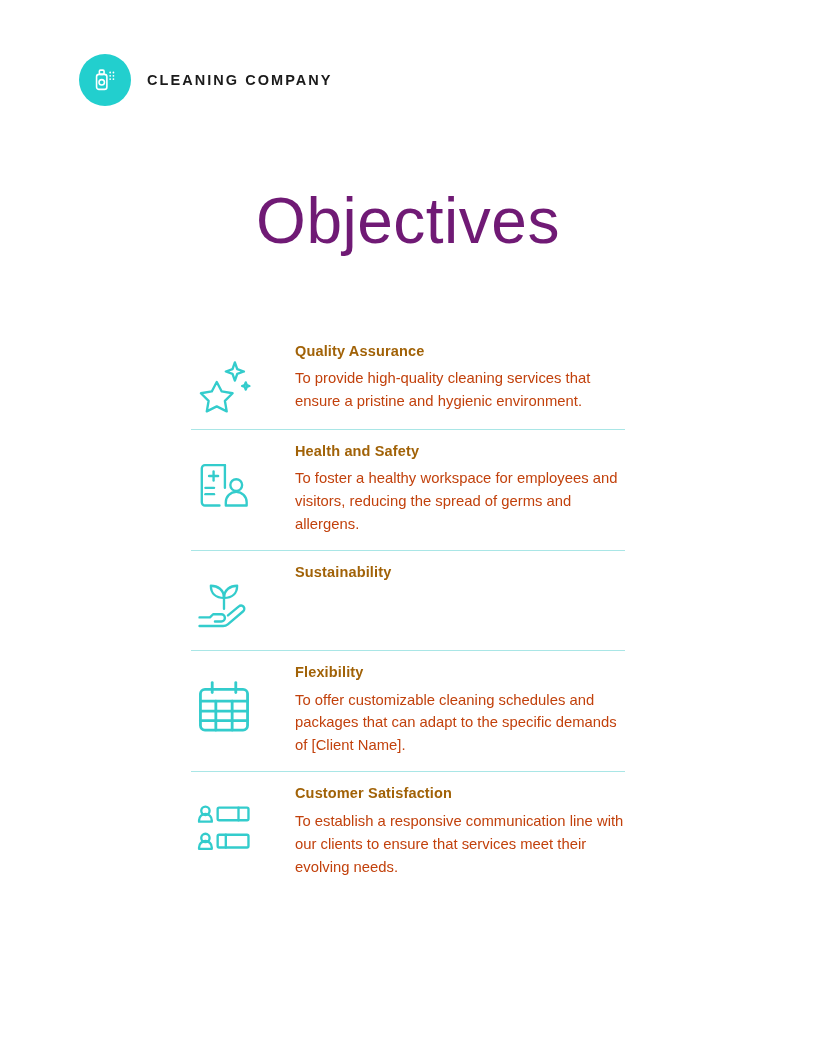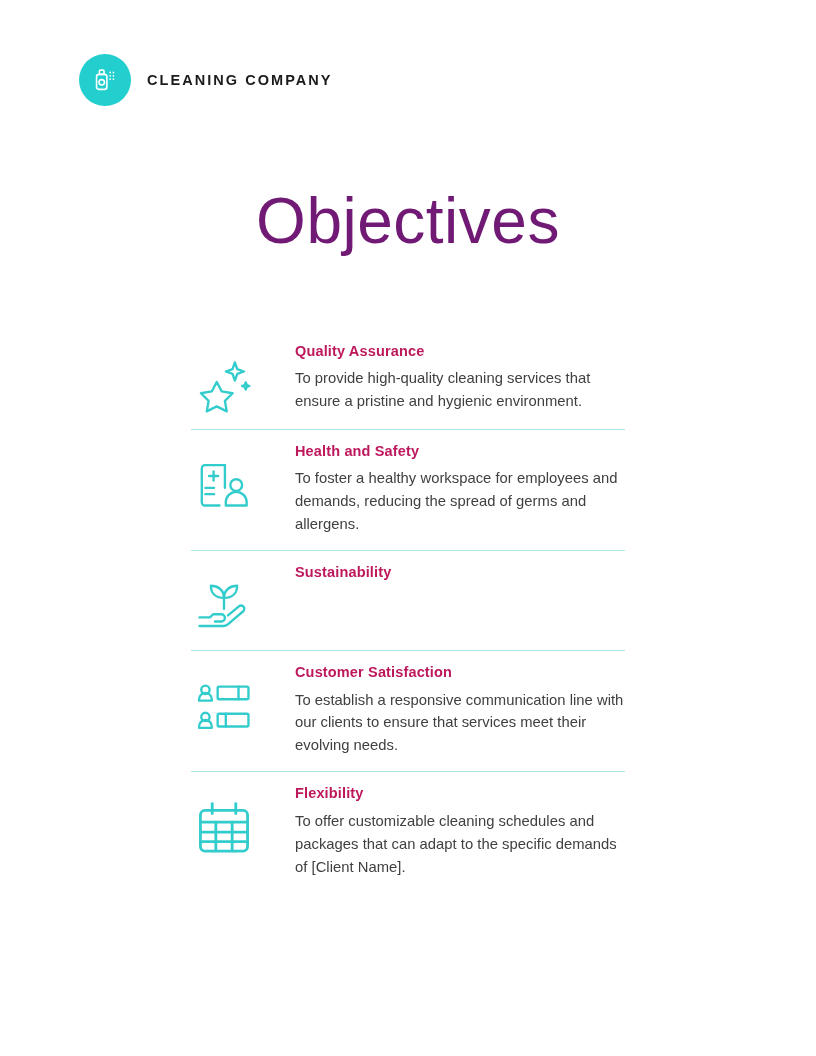--- a/index.html
+++ b/index.html
@@ -95,28 +95,28 @@
   .obj-icon svg { display: block; }
 
   .obj-body {
     flex: 1 1 auto;
     padding-left: 38px;
     padding-top: 0;
   }
   .obj-title {
     font-size: 14.5px;
     font-weight: bold;
-    color: #be185d;
+    color: #a16207;
     letter-spacing: 0.15px;
     margin: 0 0 7px 0;
     line-height: 1.2;
   }
   .obj-desc {
     font-size: 14.8px;
-    color: #404040;
+    color: #c2410c;
     line-height: 1.55;
     margin: 0;
     letter-spacing: 0.02px;
   }
 </style>
 </head>
 <body>
 
 <div class="page">
 
@@ -165,55 +165,36 @@
           <path d="M20.5 16 V26"></path>
           <path d="M15.5 21 H25.5"></path>
           <path d="M11.5 34 H21"></path>
           <path d="M11.5 41 H21"></path>
           <circle cx="45.5" cy="31" r="6.5"></circle>
           <path d="M34 53.5 v-3.5 a11.5 11.5 0 0 1 23 0 v3.5 z"></path>
         </svg>
       </div>
       <div class="obj-body">
         <p class="obj-title">Health and Safety</p>
-        <p class="obj-desc">To foster a healthy workspace for employees and demands, reducing the spread of germs and allergens.</p>
+        <p class="obj-desc">To foster a healthy workspace for employees and visitors, reducing the spread of germs and allergens.</p>
       </div>
     </div>
 
     <div class="obj-item">
       <div class="obj-icon">
         <svg width="58" height="58" viewBox="0 0 64 64" fill="none" stroke="#33CCCC" stroke-width="2.6" stroke-linecap="round" stroke-linejoin="round">
           <path d="M32 34 V19"></path>
           <path d="M32 22 C32 13 25 8.5 17.5 8.5 C17.5 17 23 22 32 22 Z"></path>
           <path d="M32 22 C32 13 39 8.5 46.5 8.5 C46.5 17 41 22 32 22 Z"></path>
           <path d="M5 43.5 h11.5 l3.5 -3.5 h9 a4 4 0 0 1 0 8 h-7"></path>
           <path d="M5 53 h26 a8 8 0 0 0 5.2 -1.9 l17 -14.4 a3.6 3.6 0 0 0 -4.8 -5.4 l-12 10"></path>
         </svg>
       </div>
       <div class="obj-body">
         <p class="obj-title">Sustainability</p>
-      </div>
-    </div>
-
-    <div class="obj-item">
-      <div class="obj-icon">
-        <svg width="58" height="58" viewBox="0 0 64 64" fill="none" stroke="#33CCCC" stroke-width="2.6" stroke-linecap="round" stroke-linejoin="round">
-          <circle cx="11.5" cy="13" r="4.6"></circle>
-          <path d="M4.5 25 v-1.6 a7 7 0 0 1 14 0 V25 z"></path>
-          <rect x="25" y="9.5" width="34" height="14" rx="1.6"></rect>
-          <path d="M48 9.5 V23.5"></path>
-          <circle cx="11.5" cy="43" r="4.6"></circle>
-          <path d="M4.5 55 v-1.6 a7 7 0 0 1 14 0 V55 z"></path>
-          <rect x="25" y="39.5" width="34" height="14" rx="1.6"></rect>
-          <path d="M34 39.5 V53.5"></path>
-        </svg>
-      </div>
-      <div class="obj-body">
-        <p class="obj-title">Customer Satisfaction</p>
-        <p class="obj-desc">To establish a responsive communication line with our clients to ensure that services meet their evolving needs.</p>
       </div>
     </div>
 
     <div class="obj-item">
       <div class="obj-icon">
         <svg width="58" height="58" viewBox="0 0 64 64" fill="none" stroke="#33CCCC" stroke-width="3.1" stroke-linecap="round" stroke-linejoin="round">
           <rect x="6" y="12.5" width="52" height="45" rx="5"></rect>
           <path d="M6 25.5 H58"></path>
           <path d="M19 5 V16"></path>
           <path d="M45 5 V16"></path>
@@ -222,14 +203,33 @@
           <path d="M6 36.5 H58"></path>
           <path d="M6 47 H58"></path>
         </svg>
       </div>
       <div class="obj-body">
         <p class="obj-title">Flexibility</p>
         <p class="obj-desc">To offer customizable cleaning schedules and packages that can adapt to the specific demands of [Client Name].</p>
       </div>
     </div>
 
+    <div class="obj-item">
+      <div class="obj-icon">
+        <svg width="58" height="58" viewBox="0 0 64 64" fill="none" stroke="#33CCCC" stroke-width="2.6" stroke-linecap="round" stroke-linejoin="round">
+          <circle cx="11.5" cy="13" r="4.6"></circle>
+          <path d="M4.5 25 v-1.6 a7 7 0 0 1 14 0 V25 z"></path>
+          <rect x="25" y="9.5" width="34" height="14" rx="1.6"></rect>
+          <path d="M48 9.5 V23.5"></path>
+          <circle cx="11.5" cy="43" r="4.6"></circle>
+          <path d="M4.5 55 v-1.6 a7 7 0 0 1 14 0 V55 z"></path>
+          <rect x="25" y="39.5" width="34" height="14" rx="1.6"></rect>
+          <path d="M34 39.5 V53.5"></path>
+        </svg>
+      </div>
+      <div class="obj-body">
+        <p class="obj-title">Customer Satisfaction</p>
+        <p class="obj-desc">To establish a responsive communication line with our clients to ensure that services meet their evolving needs.</p>
+      </div>
+    </div>
+
   </div>
 </div>
 
 </body></html>

